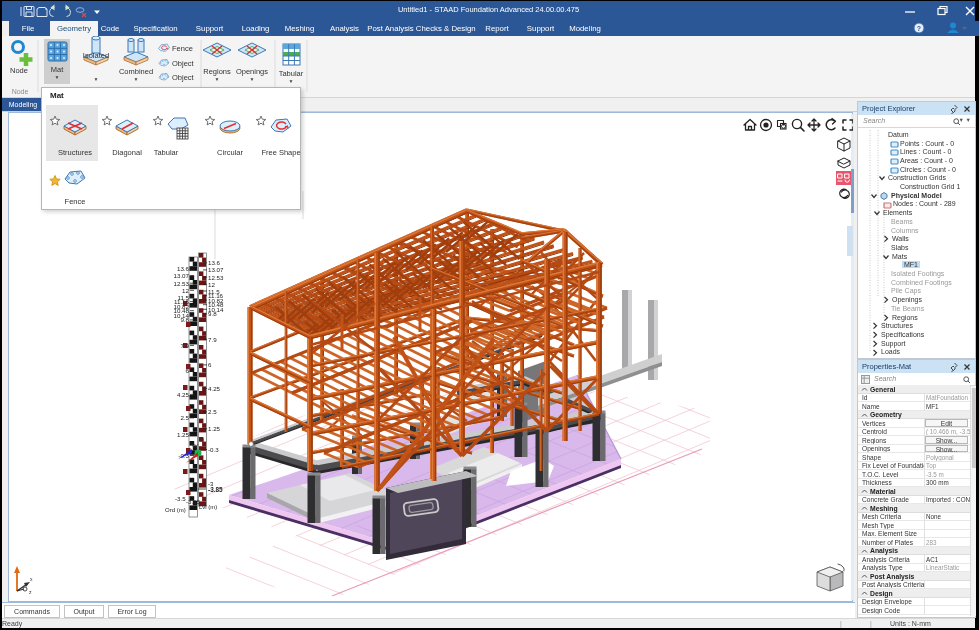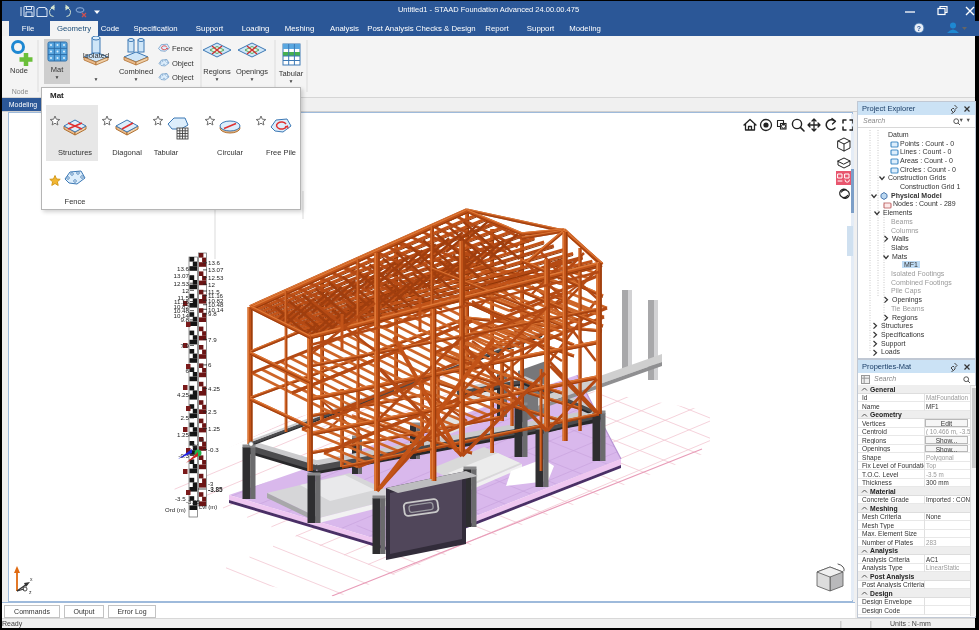--- a/index.html
+++ b/index.html
@@ -1397,15 +1397,15 @@
         <circle cx="26" cy="90" r="1.3" fill="#fff" stroke="#3c78b4" stroke-width="0.8"></circle>
         <circle cx="30" cy="86" r="1.3" fill="#fff" stroke="#3c78b4" stroke-width="0.8"></circle>
         <circle cx="36" cy="85" r="1.3" fill="#fff" stroke="#3c78b4" stroke-width="0.8"></circle>
         <circle cx="40" cy="89" r="1.3" fill="#fff" stroke="#3c78b4" stroke-width="0.8"></circle>
         <circle cx="33" cy="93" r="1.3" fill="#fff" stroke="#3c78b4" stroke-width="0.8"></circle>
       </svg>
       <div class="dlab" style="left:7px;top:60px;width:52px">Structures</div>
       <div class="dlab" style="left:59px;top:60px;width:52px">Diagonal</div>
       <div class="dlab" style="left:98px;top:60px;width:52px">Tabular</div>
       <div class="dlab" style="left:162px;top:60px;width:52px">Circular</div>
-      <div class="dlab" style="left:213px;top:60px;width:52px">Free Pile</div>
+      <div class="dlab" style="left:213px;top:60px;width:52px">Free Shape</div>
       <div class="dlab" style="left:7px;top:109px;width:52px">Fence</div>
     </div>
 </div>
 </body></html>

